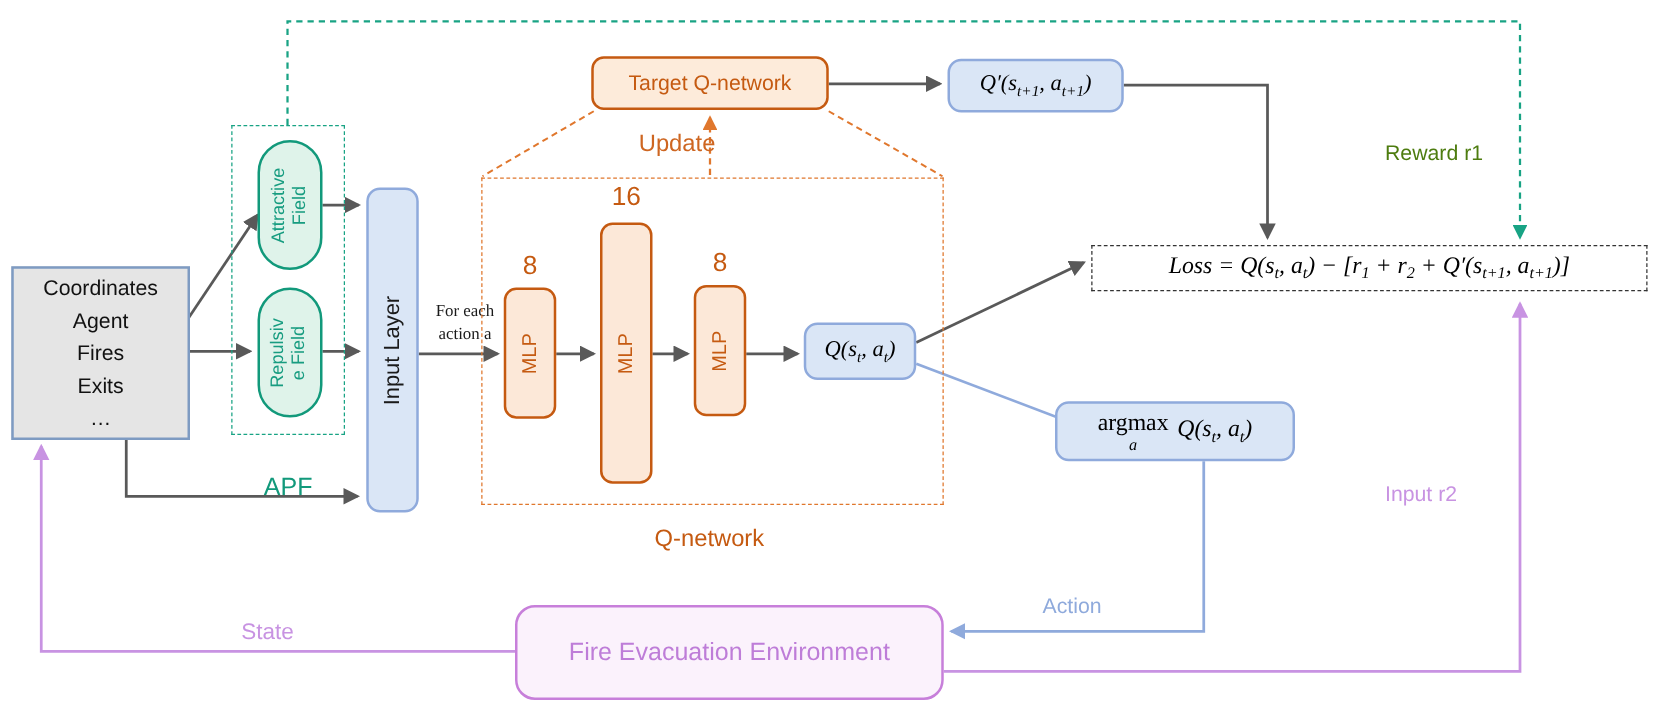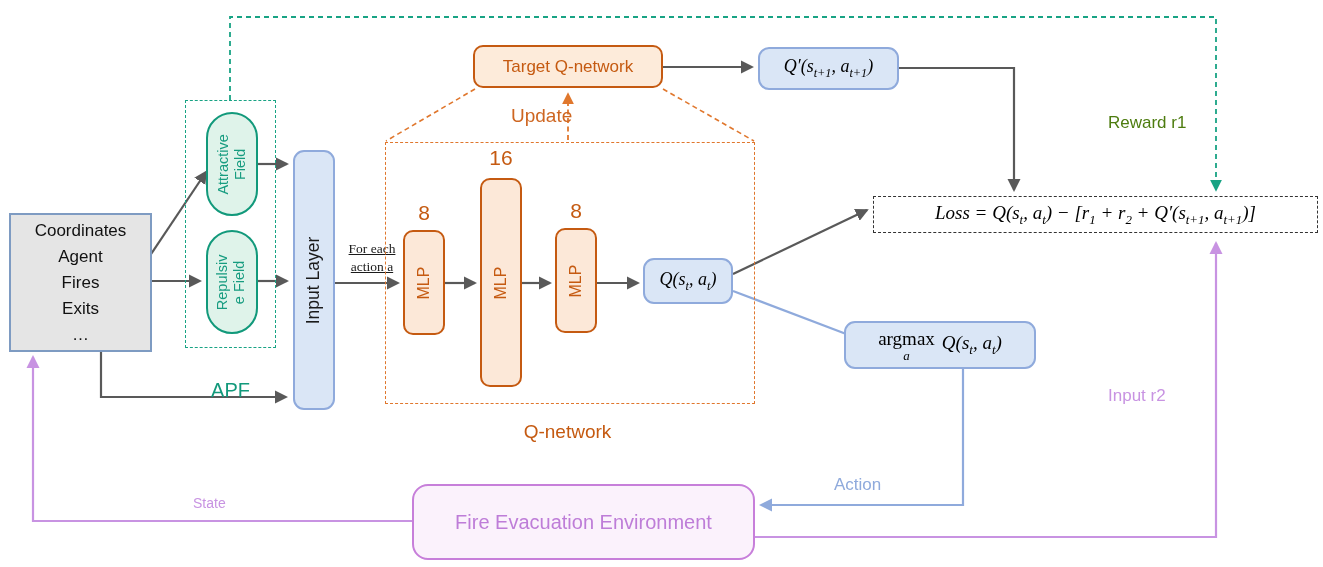--- a/index.html
+++ b/index.html
@@ -49,24 +49,24 @@
   .lbl { position:absolute; z-index:2; white-space:nowrap; }
   .lbl-size { color:#c55a11; font-size:21px; text-align:center; }
   .lbl-8a  { left:403px; top:201px; width:42px; }
   .lbl-16  { left:480px; top:146px; width:42px; }
   .lbl-8b  { left:555px; top:199px; width:42px; }
   .lbl-apf { left:185px; top:355px; width:91px; text-align:center; color:#12997b; font-size:20px;margin-top:24px; }
   .lbl-qnetwork { left:470px; top:421px; width:195px; text-align:center; color:#c55a11; font-size:19px; }
   .lbl-update { left:487px; top:105px; color:#ce6621; font-size:19px;margin-left:24px; }
   .lbl-reward1 { left:1108px; top:113px; color:#4d7c0f; font-size:17px; }
   .lbl-reward2 { left:1108px; top:386px; color:#c893e2; font-size:17px; }
-  .lbl-state   { left:193px; top:495px; color:#c893e2; font-size:14px; }
+  .lbl-state   { left:193px; top:495px; color:#c893e2; font-size:18px; }
   .lbl-action  { left:834px; top:475px; color:#8faadc; font-size:17px; }
   .lbl-foreach { left:344px; top:240px; width:56px; color:#1a1a1a; text-align:center;
-                 font-family:"Liberation Serif", serif; font-size:13.5px; line-height:18px;text-decoration:underline; }
+                 font-family:"Liberation Serif", serif; font-size:13.5px; line-height:18px; }
 
   
   .vtext  { transform:rotate(-90deg); white-space:nowrap; }
   .vstack { transform:rotate(-90deg); text-align:center; }
   .vstack span { display:block; }
 
   
   .math { font-family:"Liberation Serif", serif; font-style:italic; }
   .math sub { font-size:0.68em; }
   .argmax-stack { display:inline-flex; flex-direction:column; align-items:center; line-height:1;

